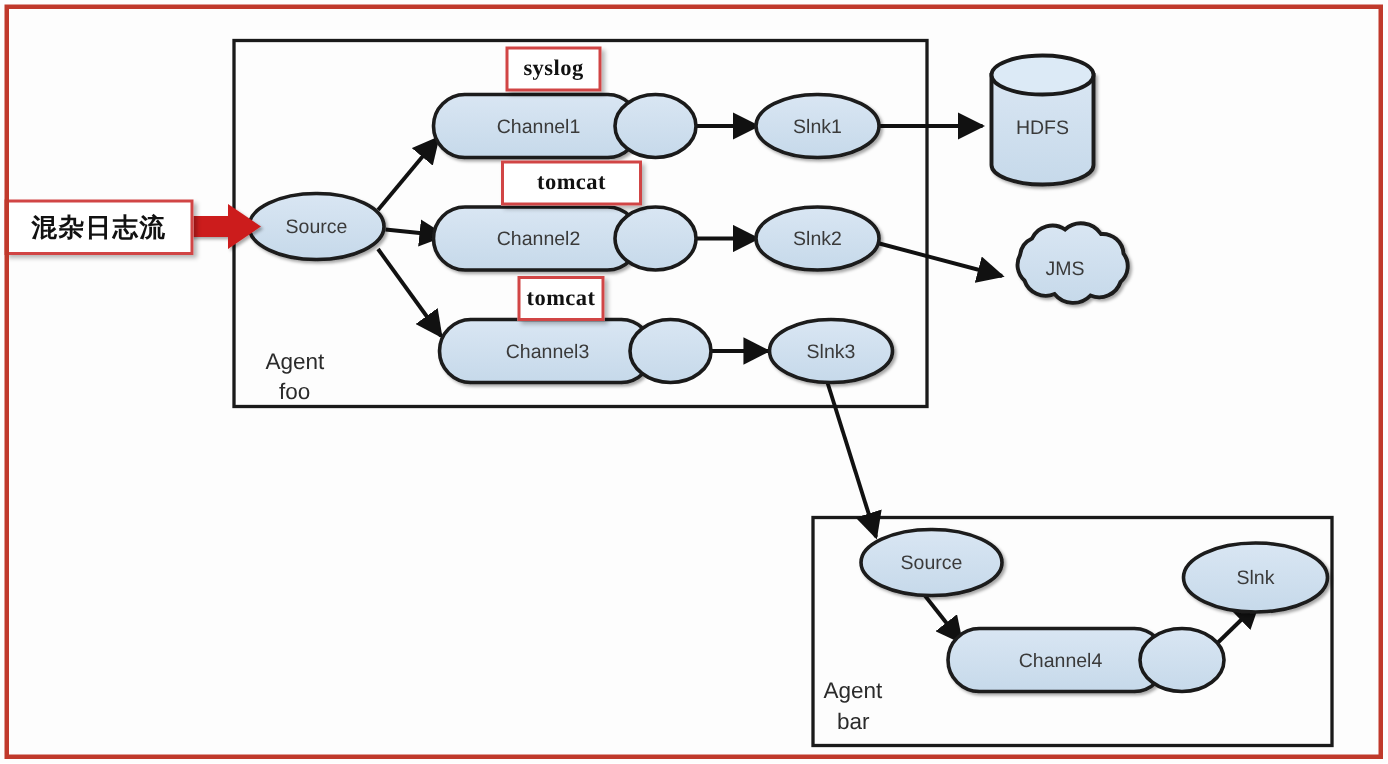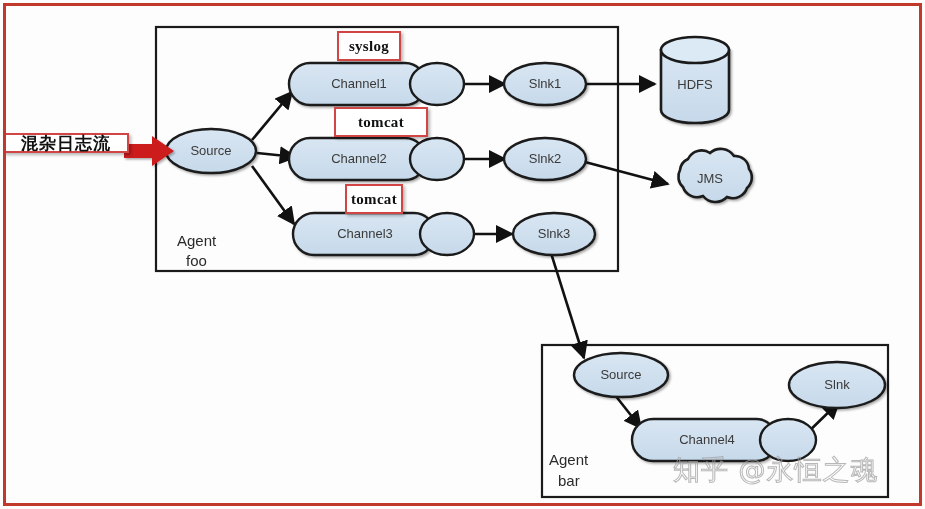--- a/index.html
+++ b/index.html
@@ -52,21 +52,21 @@
     justify-content:center;
     font-family:"Liberation Serif", serif;
     font-weight:bold;
     font-size:15px;
     color:#111111;
     box-shadow:2px 2px 3px rgba(0,0,0,0.28);
     letter-spacing:0.3px;
   }
   #stream-tag{
     left:3px; top:133px;
-    width:126px; height:20px;
+    width:126px; height:37px;
     font-family:"DejaVu Sans", sans-serif;
     font-weight:bold;
     font-size:17px;
     letter-spacing:1px;
   }
   #tag-syslog{ left:337px; top:31px; width:64px; height:30px; }
   #tag-tomcat{ left:334px; top:107px; width:94px; height:30px; }
   #tag-nginx { left:345px; top:184px; width:58px; height:30px; }
 
   #watermark{
@@ -201,16 +201,15 @@
   </svg>
 
   <div class="tag-box" id="stream-tag">混杂日志流</div>
 
   <div class="tag-box" id="tag-syslog">syslog</div>
 
   <div class="tag-box" id="tag-tomcat">tomcat</div>
 
   <div class="tag-box" id="tag-nginx">tomcat</div>
 
-  <div id="watermark">知乎 @永恒之魂</div>
 
   <div id="outer-frame"></div>
 </div>
 
 </body></html>

